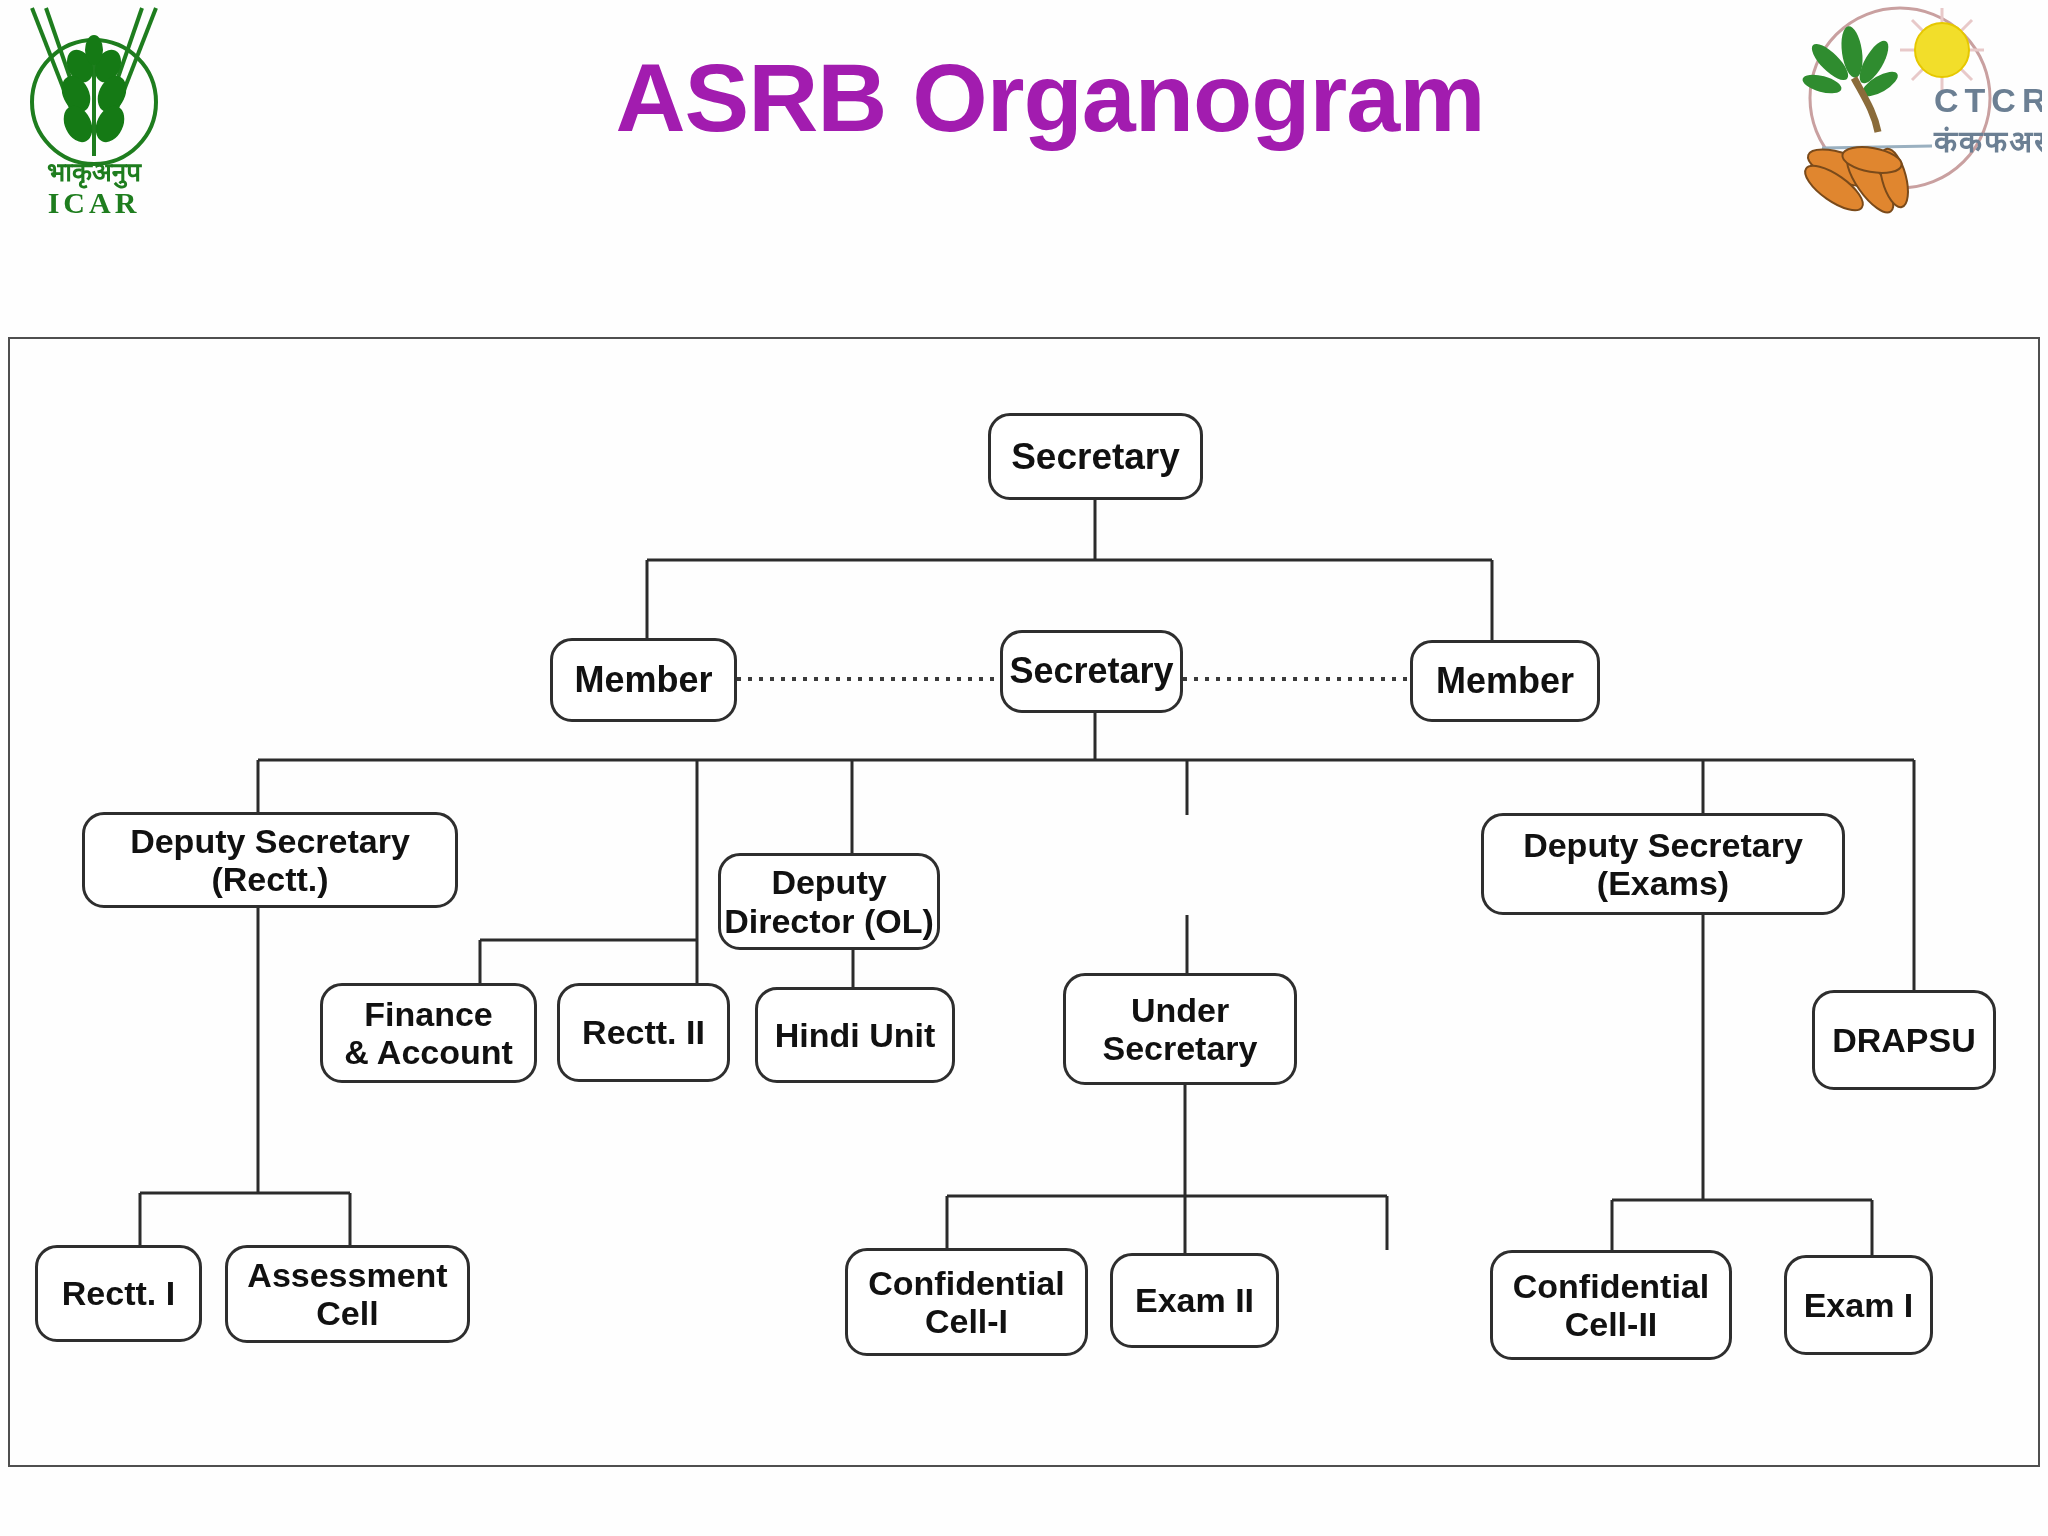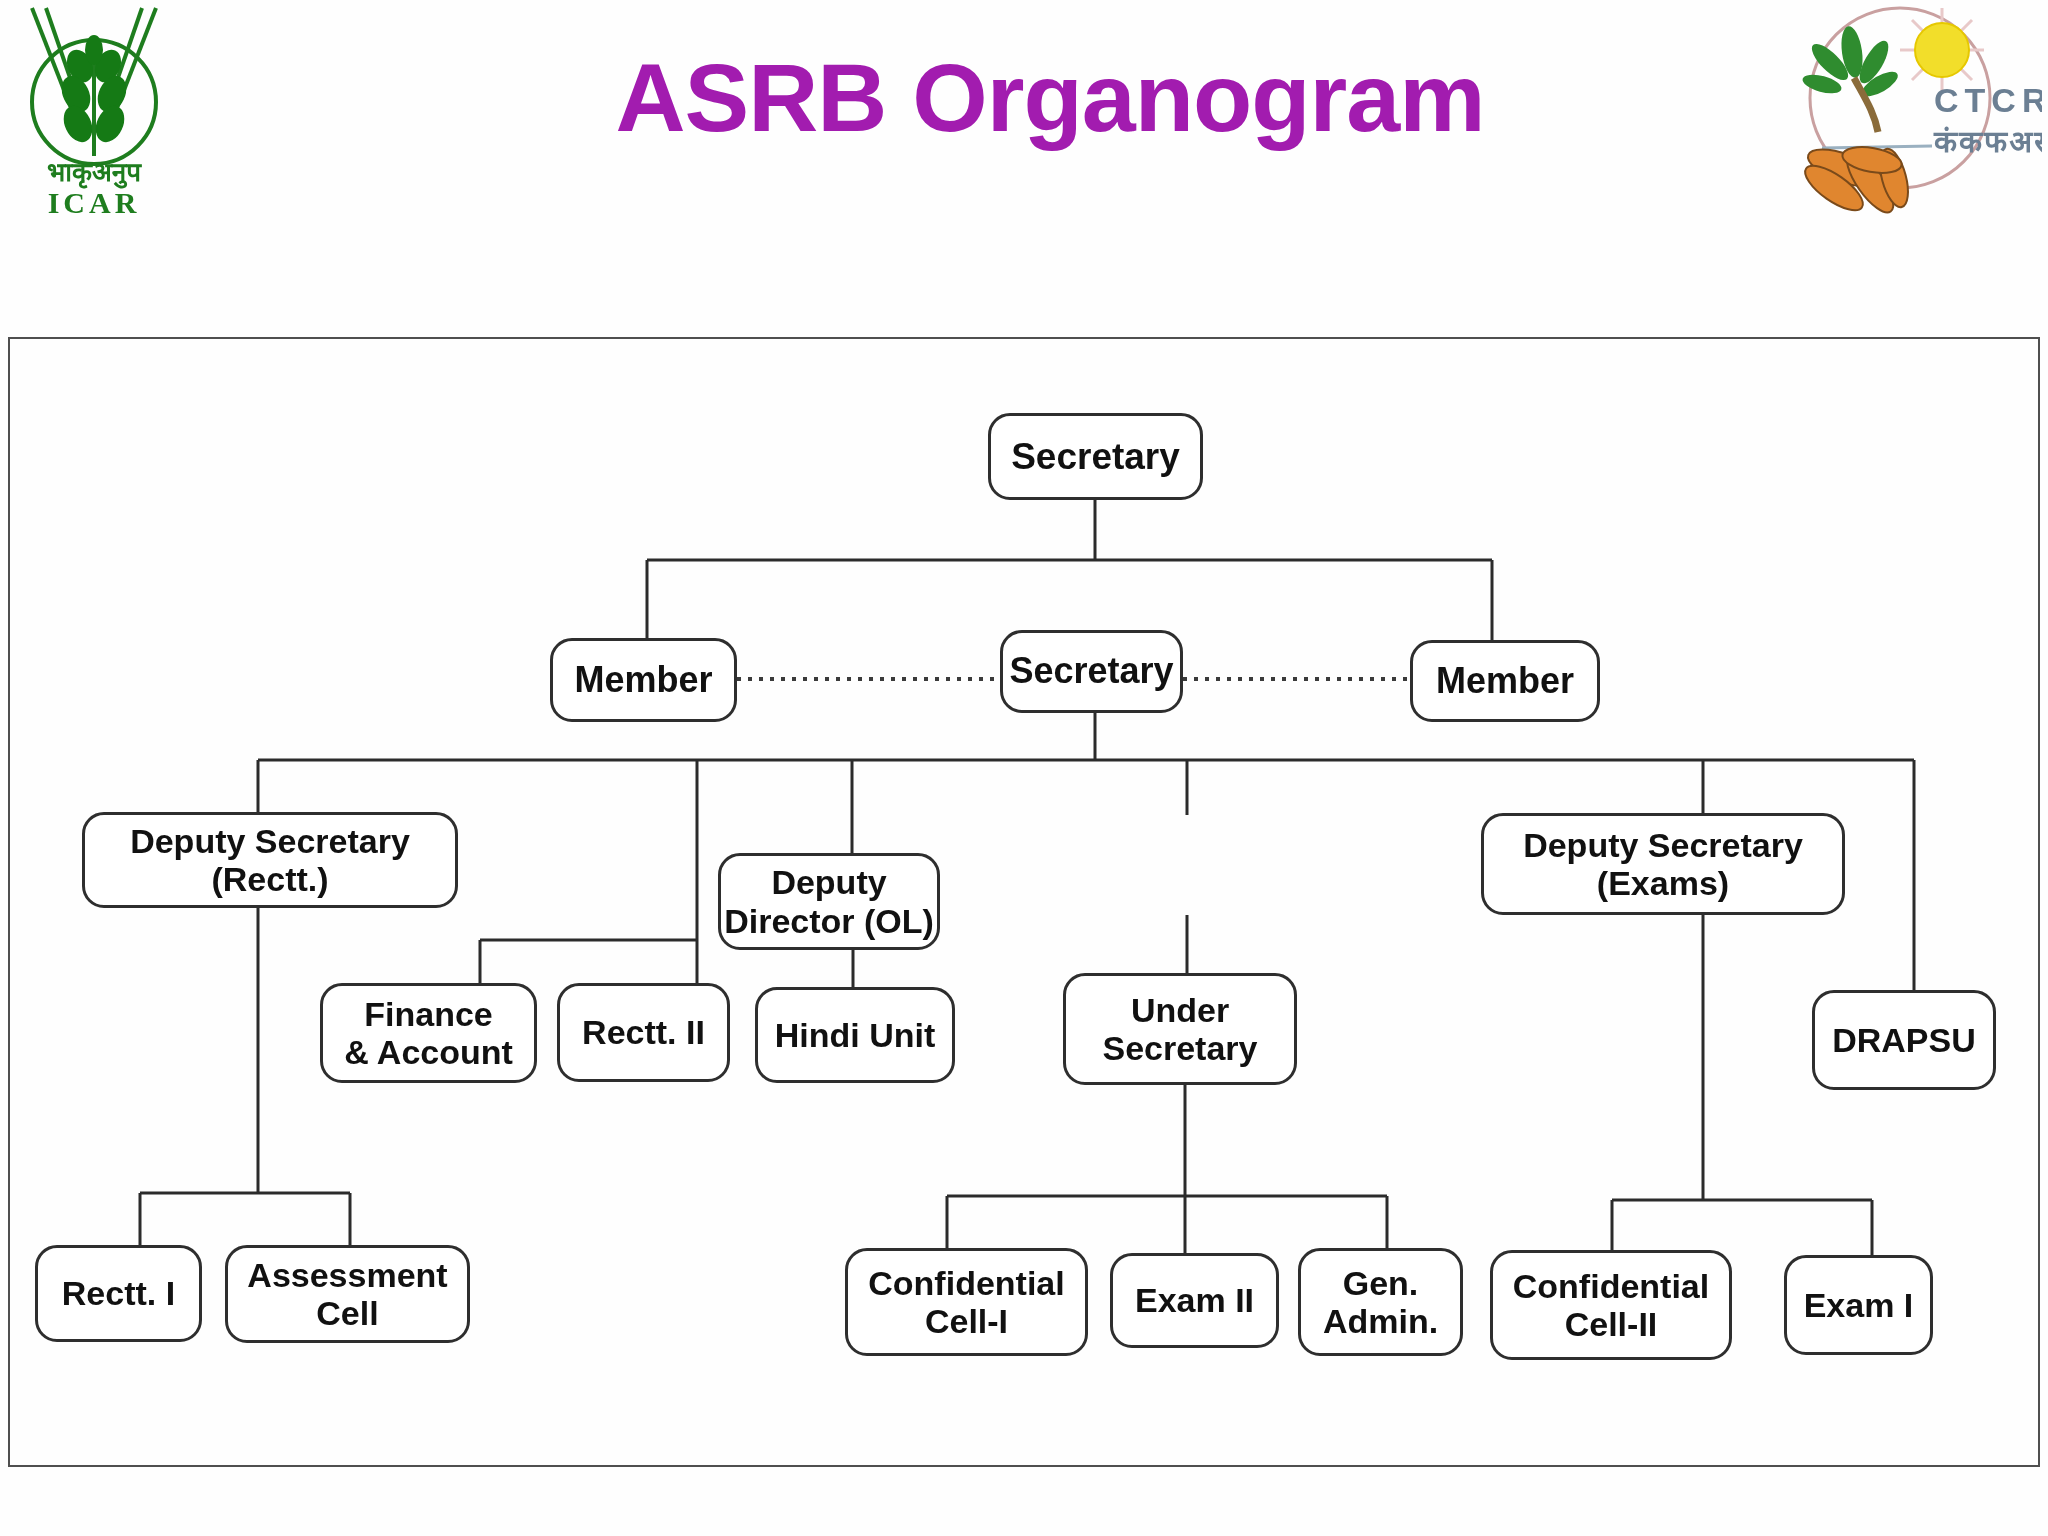--- a/index.html
+++ b/index.html
@@ -144,19 +144,17 @@
   <div class="node" id="n-hindi">Hindi Unit</div>
   <div class="node" id="n-under-sec">Under
 Secretary</div>
   <div class="node" id="n-drapsu">DRAPSU</div>
   <div class="node" id="n-assessment">Assessment
 Cell</div>
   <div class="node" id="n-rectt1">Rectt. I</div>
   <div class="node" id="n-conf1">Confidential
 Cell-I</div>
   <div class="node" id="n-exam2">Exam II</div>
-  <div class="node" id="n-gen-admin">Gen.
-Admin.</div>
   <div class="node" id="n-conf2">Confidential
 Cell-II</div>
   <div class="node" id="n-exam1">Exam I</div>
 
 </div>
 
 </body></html>

